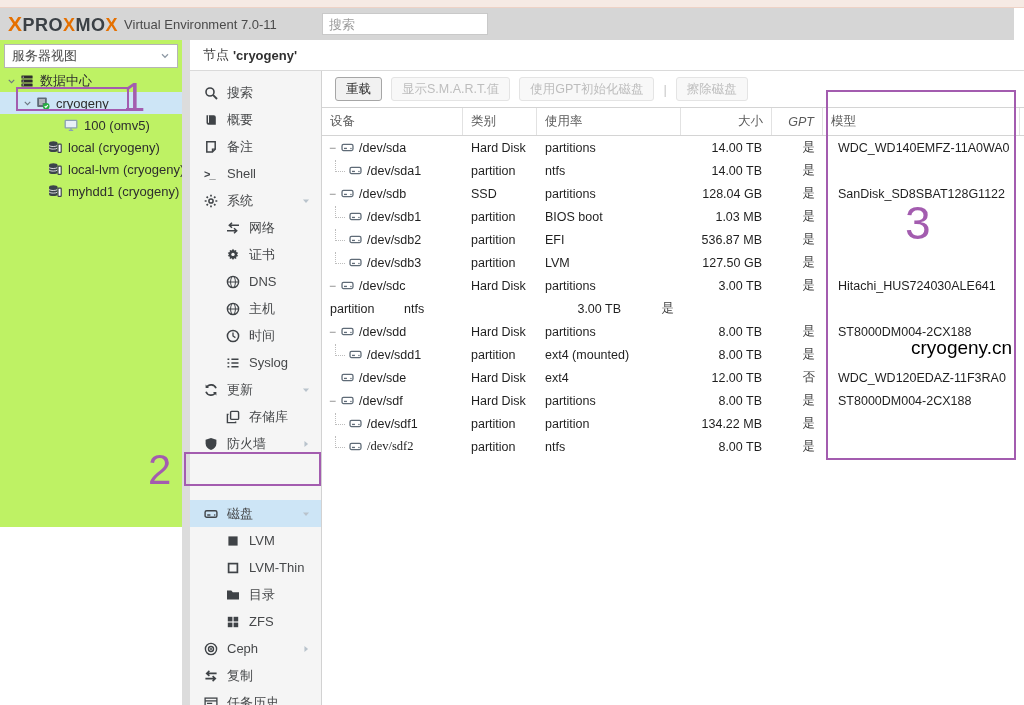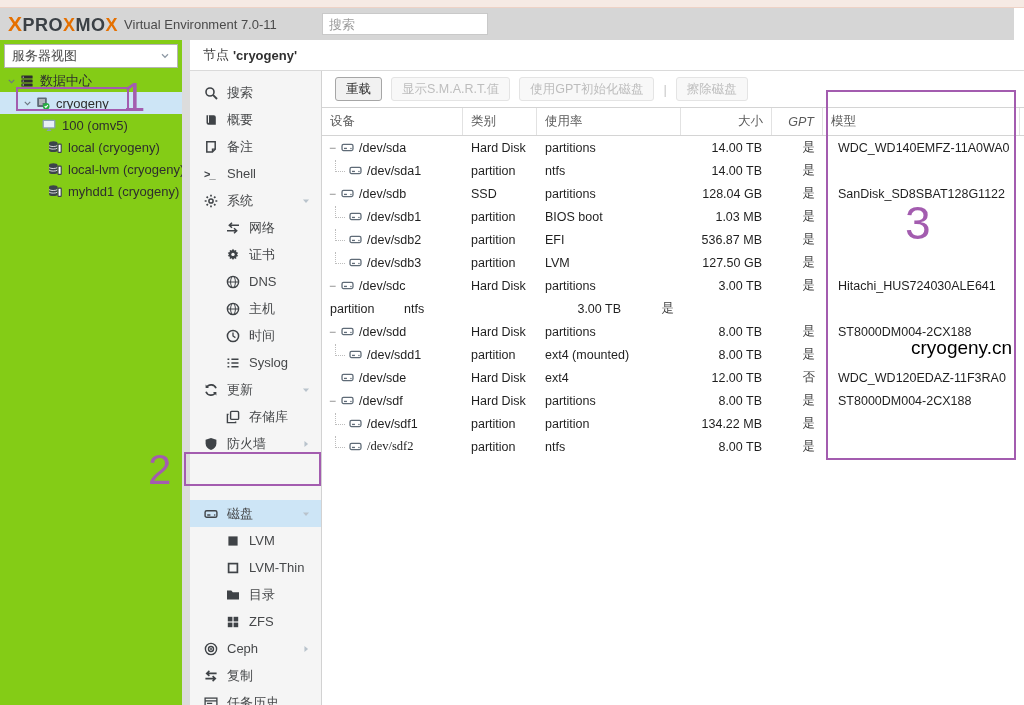--- a/index.html
+++ b/index.html
@@ -12,21 +12,21 @@
   .topbar-corner{position:absolute;left:1014px;top:8px;width:10px;height:32px;background:#ffffff;}
   .logo{margin-left:8px;font-weight:bold;font-size:18px;letter-spacing:.5px;white-space:nowrap;}
   .logo .lx{color:#e57000;font-size:21px;}
   .logo .dk{color:#3b4045;}
   .logo .ox{color:#e57000;}
   .ve-subtitle{margin-left:6px;font-size:13px;color:#4a4a4a;white-space:nowrap;}
   .search-input{position:absolute;left:322px;top:5px;width:152px;height:20px;border:1px solid #c9c9c9;background:#fff;font-size:13px;padding:0 6px;color:#333;font-family:inherit;}
   .search-input::placeholder{color:#9a9a9a;}
 
   
-  .left-panel{position:absolute;left:0;top:40px;width:182px;height:665px;background:#84cc16;}
+  .left-panel{position:absolute;left:0;top:40px;width:182px;height:487px;background:#bef264;}
   .combo{margin:4px 4px 0 4px;height:22px;border:1px solid #b5b5b5;background:#fff;display:flex;align-items:center;justify-content:space-between;padding:0 6px 0 7px;font-size:13px;color:#474747;}
   .combo .chev{color:#8f9aa5;display:flex;}
   .tree{margin-top:2px;}
   .tree-row{height:22px;display:flex;align-items:center;font-size:13px;color:#2e2e2e;white-space:nowrap;}
   .tree-row.selected{background:#cde5f6;}
   .tr-caret{width:14px;display:flex;justify-content:center;color:#6b7680;flex:none;}
   .tr-icon{width:16px;height:14px;margin:0 4px 0 2px;display:flex;align-items:center;flex:none;}
   .tr-label{overflow:hidden;}
 
   .splitter{position:absolute;left:182px;top:40px;width:8px;height:665px;background:#dcdcdc;cursor:col-resize;}
@@ -125,21 +125,21 @@
           <span class="tr-icon">
             <svg width="14" height="14" viewBox="0 0 14 14">
               <rect x="1.2" y="1.4" width="9.6" height="9.6" rx="1" fill="#5f6b77"></rect>
               <path d="M3 4h6M3 6h6M3 8h3.6" stroke="#fff" stroke-width="1"></path>
               <circle cx="10.2" cy="10.2" r="3.3" fill="#27ae43"></circle>
               <path d="M8.7 10.2l1.1 1.1 2-2.1" stroke="#fff" stroke-width="1.2" fill="none"></path>
             </svg>
           </span>
           <span class="tr-label">cryogeny</span>
         </div>
-        <div class="tree-row" style="padding-left: 40px;">
+        <div class="tree-row" style="padding-left: 62px;">
           <span class="tr-icon">
             <svg width="14" height="14" viewBox="0 0 14 14">
               <rect x="1.2" y="2.3" width="11.6" height="7.6" rx=".6" fill="#e8f0f7" stroke="#8aa0b4" stroke-width="1.3"></rect>
               <path d="M4.8 12.4h4.4M7 9.9v2.5" stroke="#8aa0b4" stroke-width="1.3"></path>
             </svg>
           </span>
           <span class="tr-label">100 (omv5)</span>
         </div>
         <div class="tree-row" style="padding-left: 46px;">
           <span class="tr-icon">

